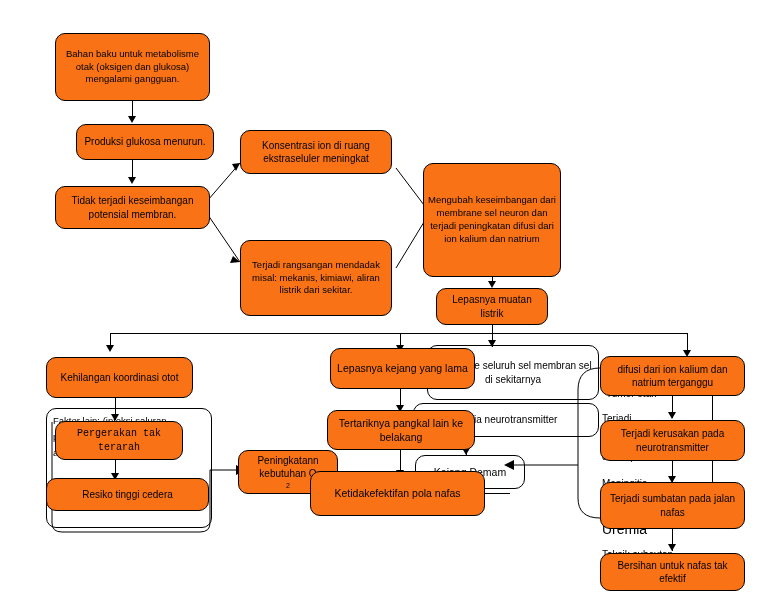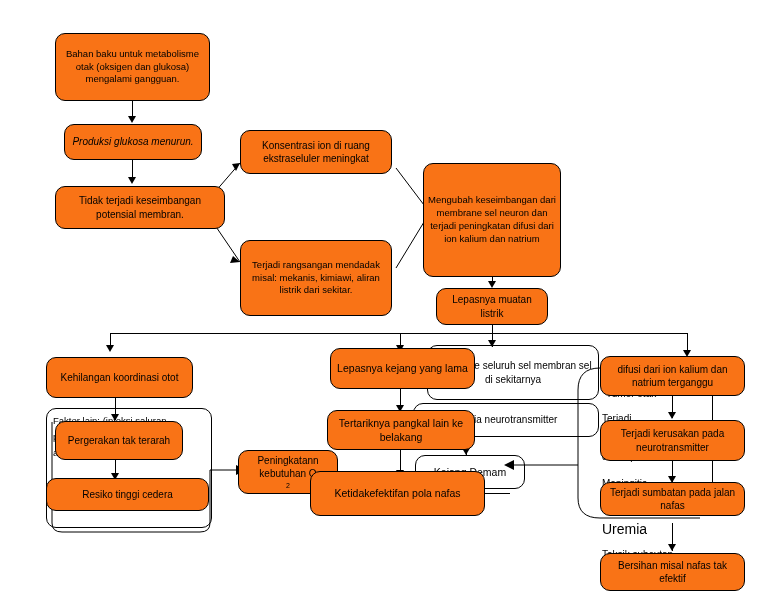--- a/index.html
+++ b/index.html
@@ -126,28 +126,28 @@
     <span>Toksik subcutan</span>
   </div>
 
   <div class="node" style="left:55px; top:33px; width:155px; height:68px; font-size:9.5px;">
     <span>Bahan baku untuk metabolisme otak  (oksigen dan glukosa) mengalami gangguan.</span>
   </div>
 
   <div class="ln v" style="left:132px; top:101px; height:19px;"></div>
   <div class="ar down" style="left:128px; top:116px;"></div>
 
-  <div class="node" style="left:64px; top:124px; width:138px; height:36px; font-size:10px;font-style:italic;">
+  <div class="node" style="left:76px; top:124px; width:138px; height:36px; font-size:10px;">
     <span>Produksi glukosa menurun.</span>
   </div>
 
   <div class="ln v" style="left:132px; top:160px; height:22px;"></div>
   <div class="ar down" style="left:128px; top:177px;"></div>
 
-  <div class="node" style="left:55px; top:186px; width:170px; height:43px; font-size:10px;">
+  <div class="node" style="left:55px; top:186px; width:155px; height:43px; font-size:10px;">
     <span>Tidak terjadi keseimbangan potensial membran.</span>
   </div>
 
   <div class="node" style="left:240px; top:130px; width:152px; height:44px; font-size:10px;">
     <span>Konsentrasi ion di ruang ekstraseluler meningkat</span>
   </div>
 
   <div class="node" style="left:240px; top:240px; width:152px; height:76px; font-size:9.5px;">
     <span>Terjadi rangsangan mendadak misal: mekanis, kimiawi, aliran listrik dari sekitar.</span>
   </div>
@@ -178,21 +178,21 @@
   <div class="ln v" style="left:687px; top:333px; height:22px;"></div>
   <div class="ar down" style="left:683px; top:350px;"></div>
 
   <div class="node front" style="left:46px; top:357px; width:147px; height:41px; font-size:10px;">
     <span>Kehilangan koordinasi otot</span>
   </div>
 
   <div class="ln v" style="left:115px; top:398px; height:22px;"></div>
   <div class="ar down" style="left:111px; top:414px;"></div>
 
-  <div class="node fronttop" style="left:55px; top:421px; width:128px; height:39px; font-size:10px;">
+  <div class="node fronttop" style="left:55px; top:421px; width:128px; height:39px; font-size:10px;font-family:Liberation Mono, monospace;">
     <span>Pergerakan tak terarah</span>
   </div>
 
   <div class="ln v" style="left:115px; top:460px; height:18px;"></div>
   <div class="ar down" style="left:111px; top:473px;"></div>
 
   <div class="node fronttop" style="left:46px; top:478px; width:163px; height:33px; font-size:10px;">
     <span>Resiko tinggi cedera</span>
   </div>
 
@@ -235,28 +235,28 @@
   <div class="ln v" style="left:672px; top:396px; height:22px;"></div>
   <div class="ar down" style="left:668px; top:412px;"></div>
 
   <div class="node front" style="left:600px; top:420px; width:145px; height:41px; font-size:10px;">
     <span>Terjadi kerusakan pada neurotransmitter</span>
   </div>
 
   <div class="ln v" style="left:672px; top:461px; height:22px;"></div>
   <div class="ar down" style="left:668px; top:476px;"></div>
 
-  <div class="node front" style="left:600px; top:482px; width:145px; height:34px; font-size:10px;">
+  <div class="node front" style="left:600px; top:482px; width:145px; height:47px; font-size:10px;">
     <span>Terjadi sumbatan pada jalan nafas</span>
   </div>
 
   <div class="ln v" style="left:672px; top:523px; height:28px;"></div>
   <div class="ar down" style="left:668px; top:544px;"></div>
 
   <div class="node front" style="left:600px; top:553px; width:145px; height:38px; font-size:10px;">
-    <span>Bersihan misal nafas tak efektif</span>
+    <span>Bersihan untuk nafas tak efektif</span>
   </div>
 
   <div class="ln v" style="left:712px; top:396px; height:90px; z-index:2;"></div>
 
   <div class="ln h" style="left:485px; top:493px; width:25px; z-index:2;"></div>
 
 </div>
 
 </body></html>

